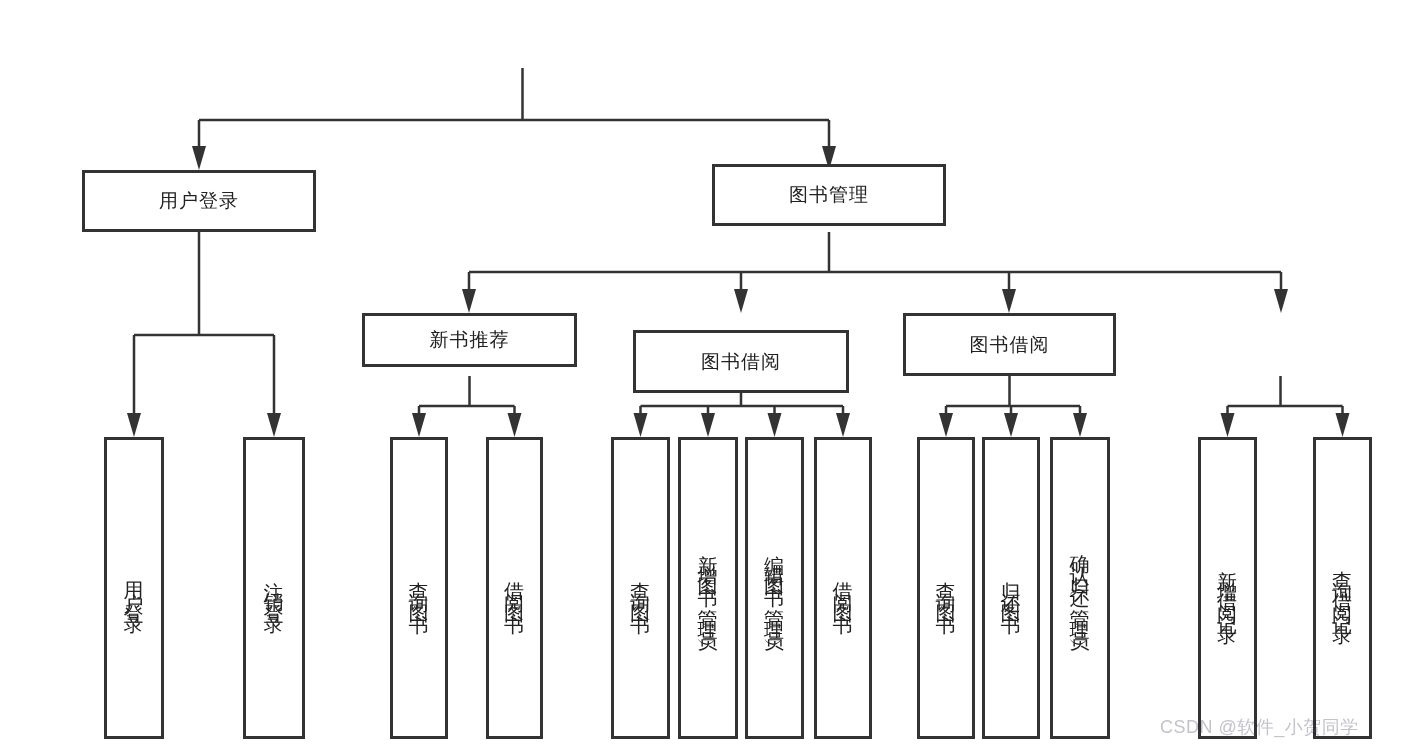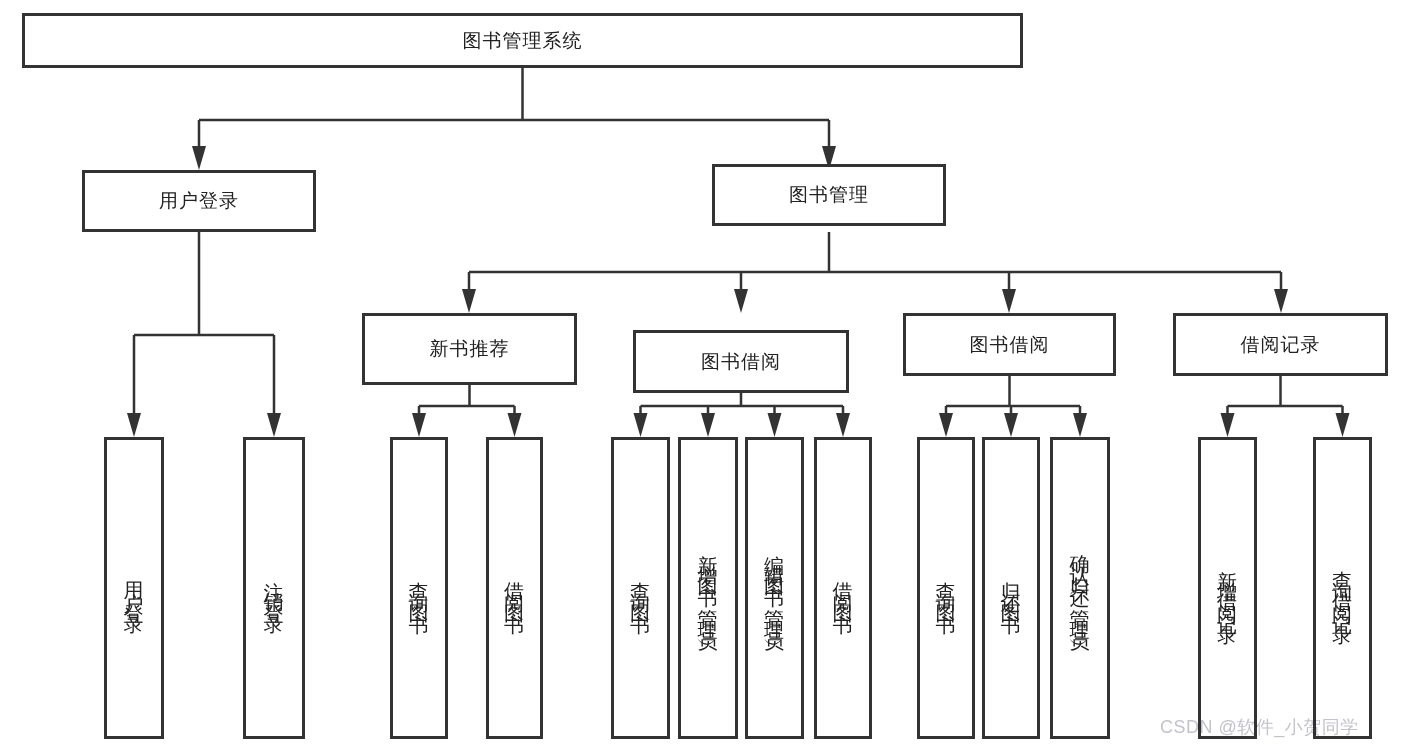--- a/index.html
+++ b/index.html
@@ -63,42 +63,36 @@
       <polygon points="767.5,413 781.5,413 774.5,437"></polygon>
       <polygon points="836,413 850,413 843,437"></polygon>
       <polygon points="939,413 953,413 946,437"></polygon>
       <polygon points="1004,413 1018,413 1011,437"></polygon>
       <polygon points="1073,413 1087,413 1080,437"></polygon>
       <polygon points="1220.5,413 1234.5,413 1227.5,437"></polygon>
       <polygon points="1335.5,413 1349.5,413 1342.5,437"></polygon>
     </g>
   </svg>
 
-  <div class="box" style="left:22px;top:13px;width:1001px;height:55px;">
-    <span class="hlabel">图书管理系统</span>
-  </div>
 
   <div class="box" style="left:82px;top:170px;width:234px;height:62px;">
     <span class="hlabel">用户登录</span>
   </div>
   <div class="box" style="left:712px;top:164px;width:234px;height:62px;">
     <span class="hlabel">图书管理</span>
   </div>
 
-  <div class="box" style="left:362px;top:313px;width:215px;height:72px;">
+  <div class="box" style="left:362px;top:313px;width:215px;height:54px;">
     <span class="hlabel">新书推荐</span>
   </div>
   <div class="box" style="left:633px;top:330px;width:216px;height:63px;">
     <span class="hlabel">图书借阅</span>
   </div>
   <div class="box" style="left:903px;top:313px;width:213px;height:63px;">
     <span class="hlabel">图书借阅</span>
-  </div>
-  <div class="box" style="left:1173px;top:313px;width:215px;height:63px;">
-    <span class="hlabel">借阅记录</span>
   </div>
 
   <div class="box" style="left:104px;top:437px;width:60px;height:302px;">
     <span class="vlabel">用户登录</span>
   </div>
   <div class="box" style="left:243px;top:437px;width:62px;height:302px;">
     <span class="vlabel">注销登录</span>
   </div>
 
   <div class="box" style="left:390px;top:437px;width:58px;height:302px;">

